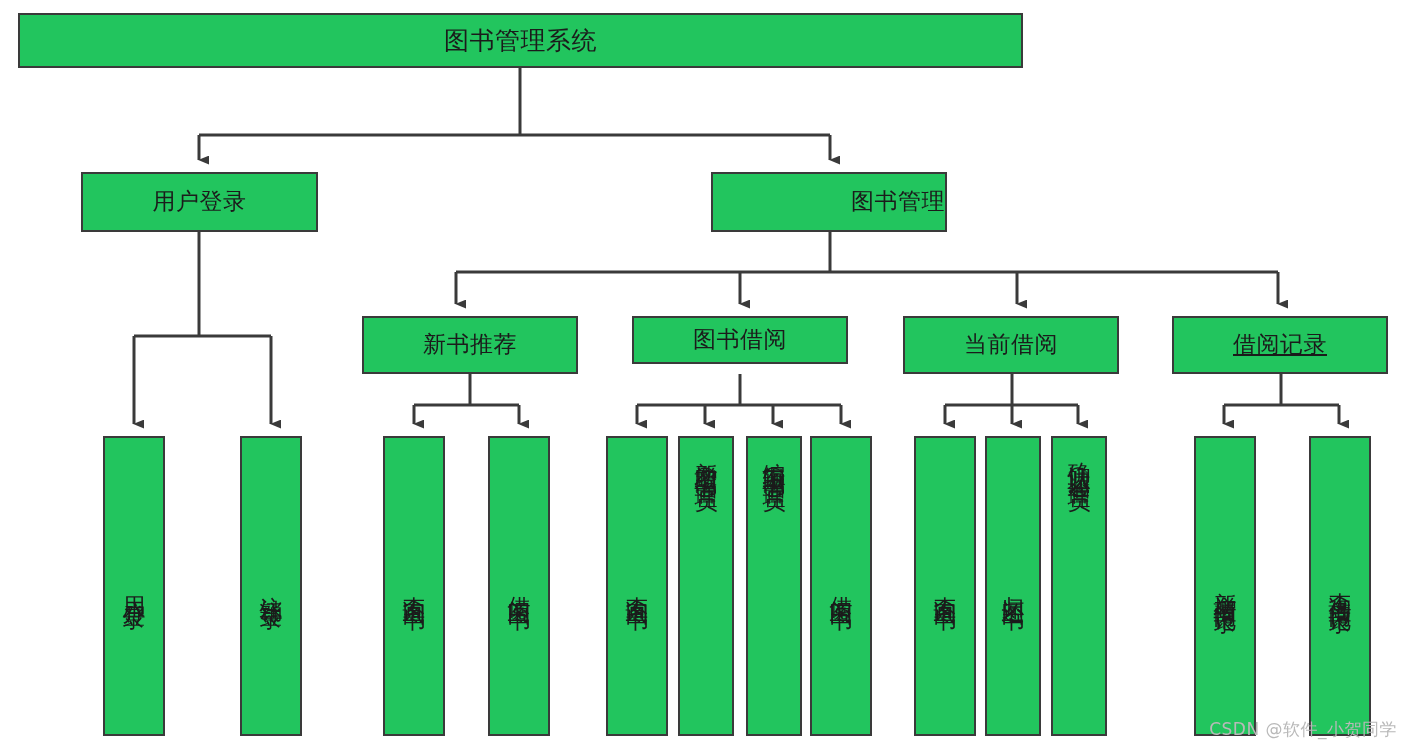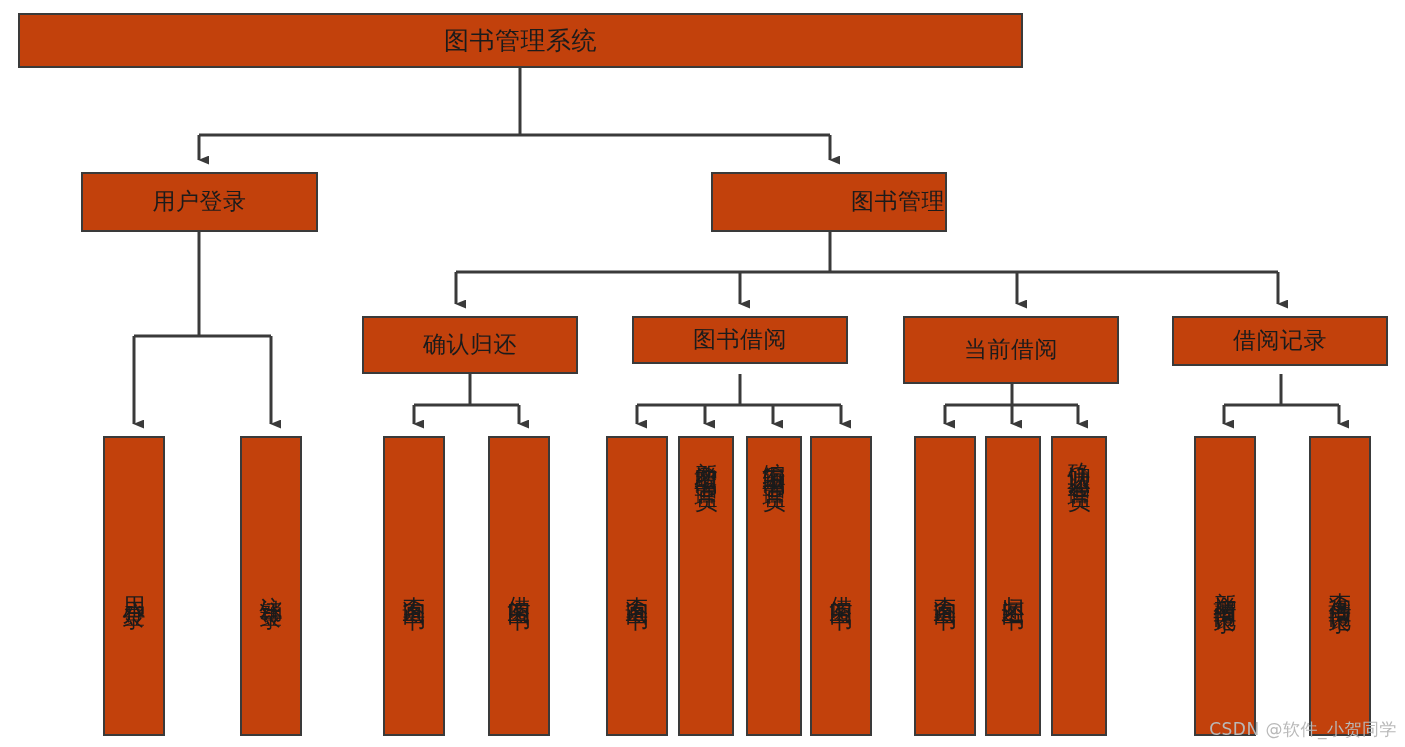--- a/index.html
+++ b/index.html
@@ -23,21 +23,21 @@
     left: 0;
     top: 0;
     width: 1405px;
     height: 747px;
     pointer-events: none;
   }
   .node {
     position: absolute;
     box-sizing: border-box;
     border: 2.5px solid #3a3a3a;
-    background: #c2410c;
+    background: #22c55e;
     display: flex;
     align-items: center;
     justify-content: center;
     color: #1b1b1b;
   }
   .node .node-label {
     display: block;
     text-align: center;
     line-height: 1.18;
     letter-spacing: 0.5px;
@@ -141,32 +141,32 @@
 
   <div class="node level-1" style="left:81px; top:172px; width:237px; height:60px;">
     <span class="node-label">用户登录</span>
   </div>
 
   <div class="node level-1" style="left:711px; top:172px; width:236px; height:60px;justify-content:flex-end;">
     <span class="node-label">图书管理</span>
   </div>
 
   <div class="node level-2" style="left:362px; top:316px; width:216px; height:58px;">
-    <span class="node-label">确认归还</span>
+    <span class="node-label">新书推荐</span>
   </div>
 
   <div class="node level-2" style="left:632px; top:316px; width:216px; height:48px;">
     <span class="node-label">图书借阅</span>
   </div>
 
-  <div class="node level-2" style="left:903px; top:316px; width:216px; height:68px;">
+  <div class="node level-2" style="left:903px; top:316px; width:216px; height:58px;">
     <span class="node-label">当前借阅</span>
   </div>
 
-  <div class="node level-2" style="left:1172px; top:316px; width:216px; height:50px;">
+  <div class="node level-2" style="left:1172px; top:316px; width:216px; height:58px;text-decoration:underline;">
     <span class="node-label">借阅记录</span>
   </div>
 
   <div class="node leaf" style="left:103px; top:436px; width:62px; height:300px;">
     <span class="node-label">用户登录</span>
   </div>
 
   <div class="node leaf" style="left:240px; top:436px; width:62px; height:300px;">
     <span class="node-label">注销登录</span>
   </div>

